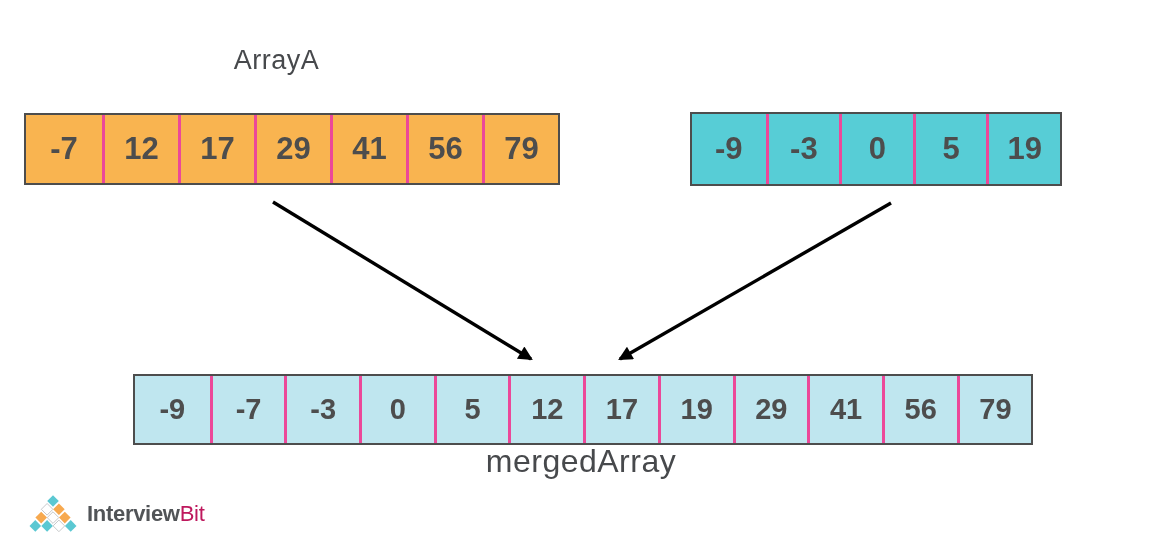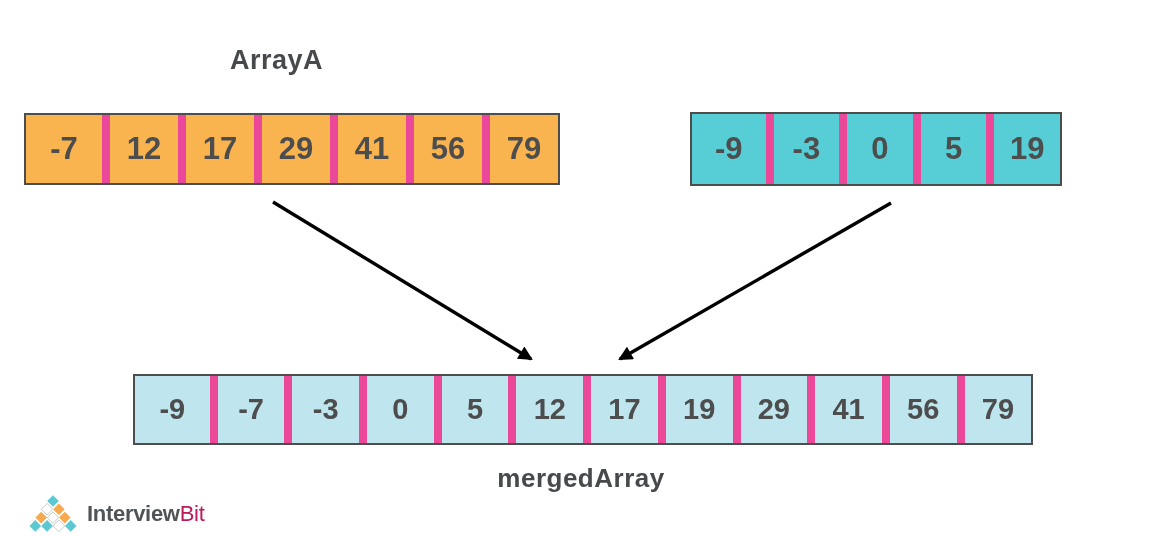--- a/index.html
+++ b/index.html
@@ -7,49 +7,49 @@
     position: relative;
     width: 1160px;
     height: 536px;
     background: #ffffff;
     font-family: "Liberation Sans", "DejaVu Sans", sans-serif;
     overflow: hidden;
   }
   .title {
     position: absolute;
     text-align: center;
-    font-weight: bold;
+    font-weight: normal;
     color: #47494C;
     font-size: 27px;
     letter-spacing: 0.5px;
   }
   .title-a { left: 10px;  width: 533px; top: 45px; }
   .title-b { left: 690px; width: 368px; top: 45px; }
-  .title-m { left: 133px; width: 896px; top: 463px; font-size: 26px; }
+  .title-m { left: 133px; width: 896px; top: 443px; font-size: 32px; }
 
   .array-row {
     position: absolute;
     display: flex;
     border: 2px solid #4d4d4d;
     box-sizing: border-box;
     background: #fff;
   }
   .row-a { left: 24px;  top: 113px; }
   .row-b { left: 690px; top: 112px; }
   .row-m { left: 133px; top: 374px; }
 
   .cell {
     display: flex;
     align-items: center;
     justify-content: center;
     font-weight: bold;
     color: #4D4D4D;
     box-sizing: border-box;
   }
-  .cell + .cell { border-left: 8px solid #ec4899; }
+  .cell + .cell { border-left: 3px solid #ec4899; }
   .cell-a { width: 76px;   height: 68px; font-size: 31px; }
   .cell-b { width: 73.6px; height: 70px; font-size: 31px; }
   .cell-m { width: 74.7px; height: 67px; font-size: 29px; }
 
   .arrows {
     position: absolute;
     left: 0; top: 0;
     width: 1160px; height: 536px;
     pointer-events: none;
   }

